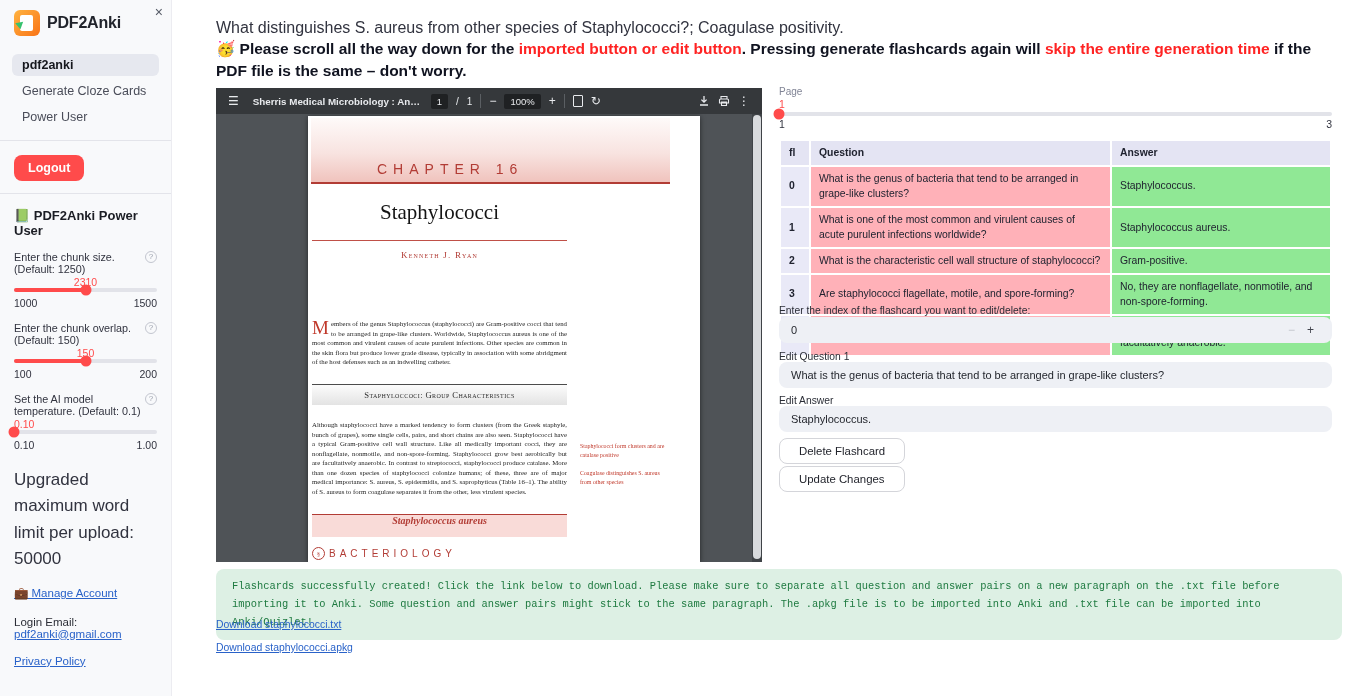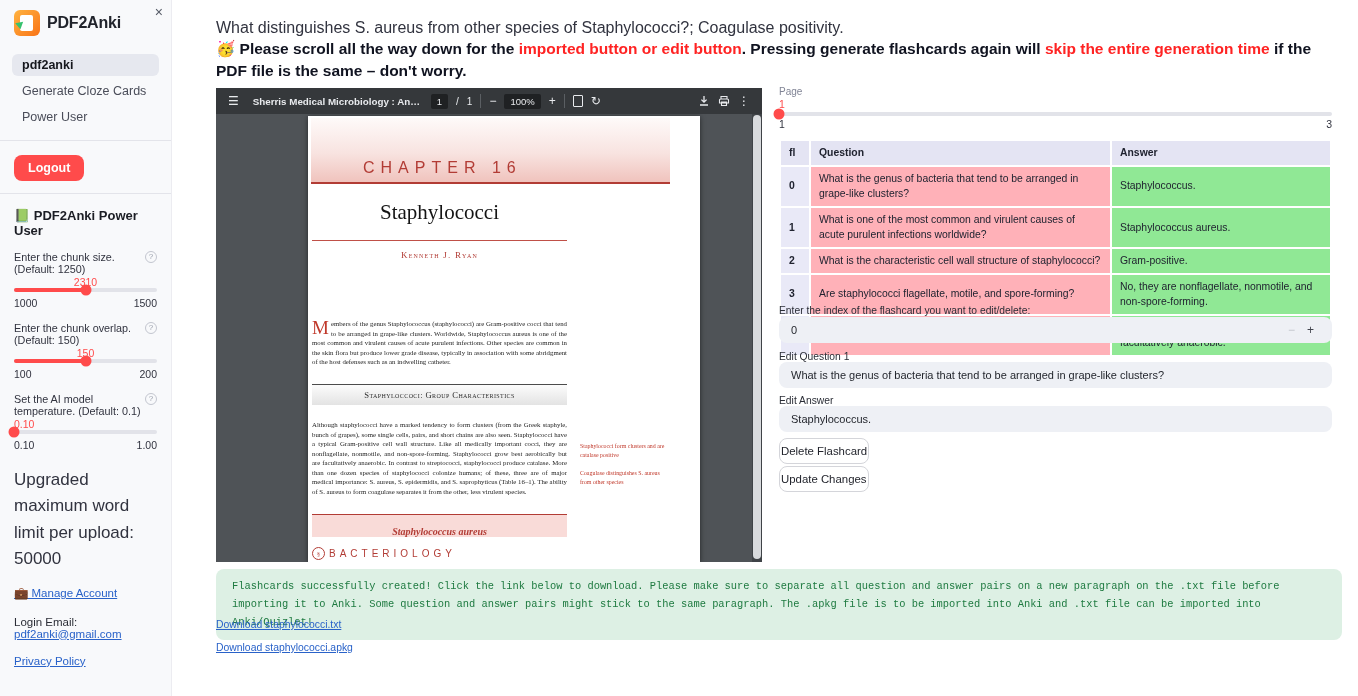--- a/index.html
+++ b/index.html
@@ -67,41 +67,41 @@
 
   .pdf-canvas { position:relative; width:546px; height:448px; overflow:hidden; }
   .pdf-scrollbar { position:absolute; right:0; top:0; width:10px; height:100%; background:#3f4347; }
   .pdf-thumb { position:absolute; right:1px; top:1px; width:8px; height:99%; background:#d8dadd; border-radius:4px; cursor:grab; }
 
   .pdf-page { position:absolute; left:92px; top:2px; width:392px; height:446px; background:#fff;
               box-shadow:0 1px 5px rgba(0,0,0,0.55); font-family:"Liberation Serif","DejaVu Serif",serif; }
   .chapter-band { position:absolute; left:3px; top:2px; width:359px; height:66px;
                   background:linear-gradient(180deg,#fefaf9 0%,#f8e3e0 55%,#f0c3bd 100%);
                   border-bottom:2px solid #b23c35; }
-  .chapter-text { position:absolute; left:52px; bottom:5px; font-family:"Liberation Sans",sans-serif;
-                  font-size:16px; letter-spacing:6px; color:#b23c35; }
+  .chapter-text { position:absolute; left:66px; bottom:5px; font-family:"Liberation Sans",sans-serif;
+                  font-size:14px; letter-spacing:6px; color:#b23c35; }
   .pdf-doc-title { position:absolute; top:84px; left:4px; width:255px; text-align:center;
                    font-size:21px; color:#141414; }
   .title-rule { position:absolute; top:124px; left:4px; width:255px; border-top:1px solid #c05048; }
   .pdf-author { position:absolute; top:134px; left:4px; width:255px; text-align:center;
                 font-variant:small-caps; letter-spacing:1.2px; font-size:9px; color:#b23c35; }
   .pdf-para { position:absolute; left:4px; width:255px; font-size:6.8px; line-height:1.4;
               text-align:justify; color:#242424; }
   .p1 { top:203px; }
   .dropcap { float:left; font-size:19px; line-height:0.85; color:#c0392b; margin:1px 2px 0 0; }
   .section-band { position:absolute; top:268px; left:4px; width:255px; height:21px;
                   background:linear-gradient(180deg,#fcfcfc,#e3e3e3); border-top:1.5px solid #4c4c4c;
                   display:flex; align-items:center; justify-content:center; }
   .section-text { font-variant:small-caps; font-size:8.6px; letter-spacing:0.4px; color:#2e2e2e; }
   .p2 { top:304px; }
   .margin-notes { position:absolute; left:272px; top:326px; width:88px; color:#c0392b;
                   font-size:5.9px; line-height:1.5; }
   .margin-note + .margin-note { margin-top:9px; }
   .aureus-band { position:absolute; top:398px; left:4px; width:255px; height:23px; background:#f9dbd8;
-                 border-top:1.5px solid #b23c35; display:flex; align-items:flex-end; justify-content:center; }
+                 border-top:1.5px solid #b23c35; display:flex; align-items:flex-start; justify-content:center; }
   .aureus-text { color:#b23c35; font-style:italic; font-weight:700; font-size:10px; }
   .bact-row { position:absolute; top:431px; left:4px; display:flex; align-items:center; gap:4px; }
   .bact-icon { width:13px; height:13px; border:1.6px solid #b23c35; border-radius:50%;
                display:flex; align-items:center; justify-content:center; color:#b23c35; font-size:6px; }
   .bact-text { color:#b23c35; font-family:"Liberation Sans",sans-serif; font-size:10px; letter-spacing:4px; }
 
   
   .right-panel { position:absolute; left:779px; top:0; width:553px; height:696px; }
   .rp-abs { position:absolute; left:0; }
   .page-label { top:86px; font-size:10px; color:#808495; }
@@ -125,21 +125,21 @@
   .num-val { flex:1; }
   .step-btn { font-size:12px; cursor:pointer; padding:0 6px; }
   .step-minus { color:#c3c6cd; }
   .step-plus { color:#41444d; }
   .lbl-eq { top:351px; }
   .txt-input { width:553px; height:26px; background:#eef0f5; border:none; border-radius:8px;
                padding:0 12px; font-size:11px; color:#1f2229; font-family:inherit; }
   .in-eq { top:362px; }
   .lbl-ea { top:395px; }
   .in-ea { top:406px; }
-  .white-btn { background:#fff; border:1px solid #d4d5da; border-radius:8px; padding:6px 1px;
+  .white-btn { background:#fff; border:1px solid #d4d5da; border-radius:8px; padding:6px 19px;
                font-size:11.4px; color:#22242c; cursor:pointer; font-family:inherit; }
   .btn-del { top:438px; }
   .btn-upd { top:466px; }
 
   
   .success-alert { position:absolute; left:216px; top:569px; width:1126px; background:#ddf0e4;
                    border-radius:8px; padding:8px 16px; font-size:10.4px; color:#1e7a40; line-height:1.75;font-family:Liberation Mono, monospace; }
   .dl-link { position:absolute; left:216px; font-size:10.4px; color:#2962c9; text-decoration:underline; }
   .dl-txt { top:619px; }
   .dl-apkg { top:642px; }

